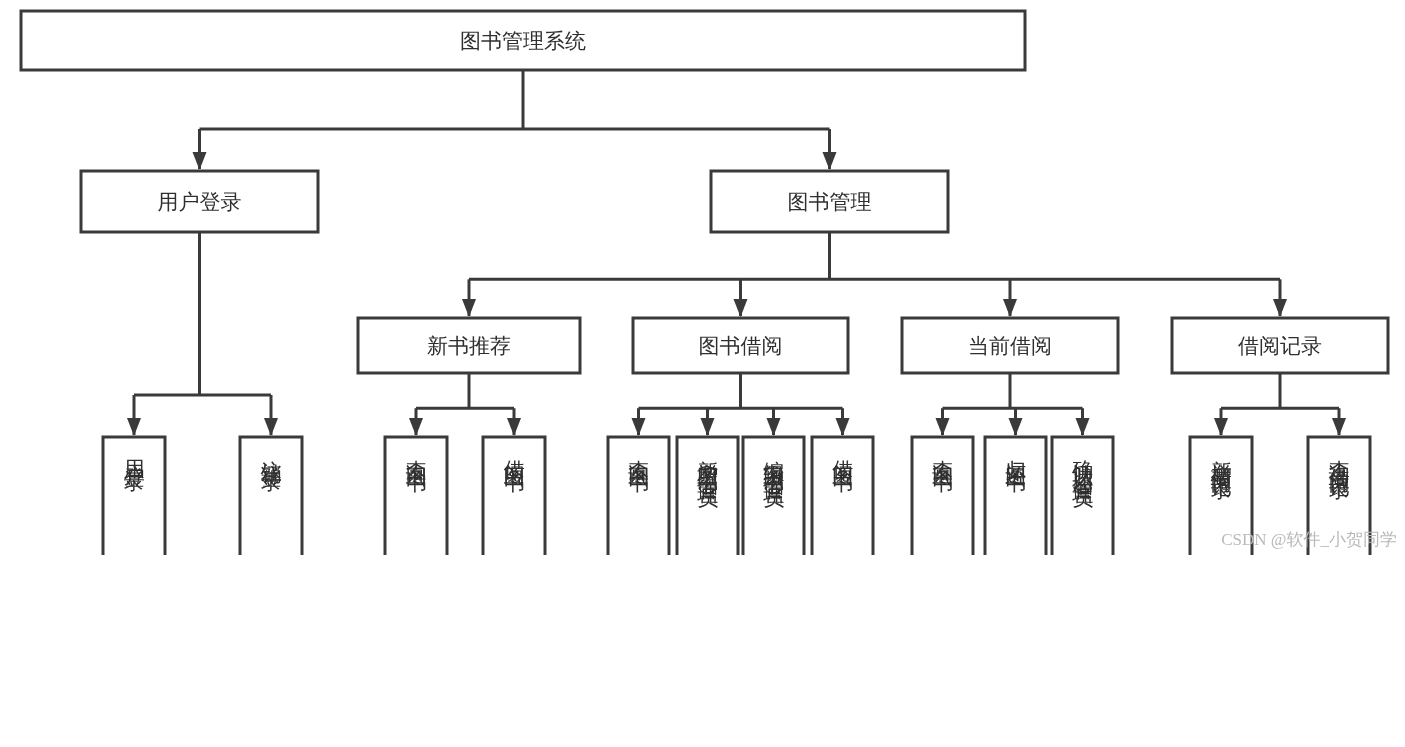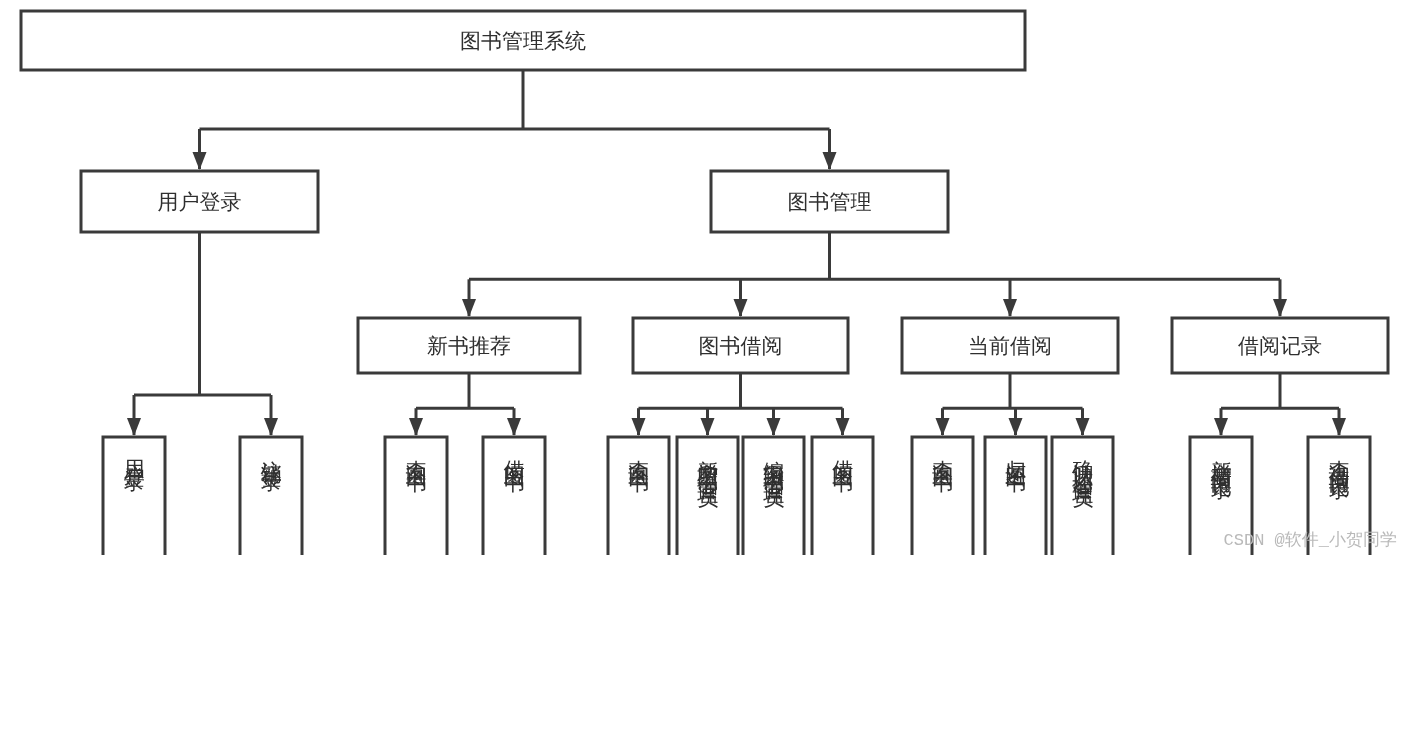--- a/index.html
+++ b/index.html
@@ -3,21 +3,21 @@
 <meta charset="utf-8">
 <style>
   html,body{margin:0;padding:0;background:#ffffff;}
   body{font-family:"DejaVu Sans","Liberation Sans",sans-serif;}
   #stage{position:relative;width:1405px;height:555px;background:#ffffff;overflow:hidden;}
   #diagram{position:absolute;left:0;top:0;width:1405px;height:747px;}
   .node-rect{fill:#ffffff;stroke:#3a3a3a;stroke-width:3;}
   .edge{stroke:#3a3a3a;stroke-width:3;fill:none;}
   .arrow-head{fill:#3a3a3a;stroke:none;}
   .node-label{font-family:"DejaVu Sans","Liberation Sans",sans-serif;font-size:21px;fill:#2f2f2f;text-anchor:middle;dominant-baseline:middle;}
-  .watermark{position:absolute;right:8px;bottom:4px;font-family:Liberation Mono, monospace;
+  .watermark{position:absolute;right:8px;bottom:4px;font-family:Liberation Serif, serif;
              font-size:17px;color:#b9b9b9;white-space:nowrap;margin-top:42px;}
   .vbox{position:absolute;display:flex;align-items:flex-start;justify-content:center;
         box-sizing:border-box;pointer-events:none;}
   .vbox span{writing-mode:vertical-rl;text-orientation:upright;font-size:21px;color:#2f2f2f;
              letter-spacing:4px;line-height:0.98;white-space:pre-line;display:block;}
 </style>
 </head>
 <body>
 
 <div id="stage">

